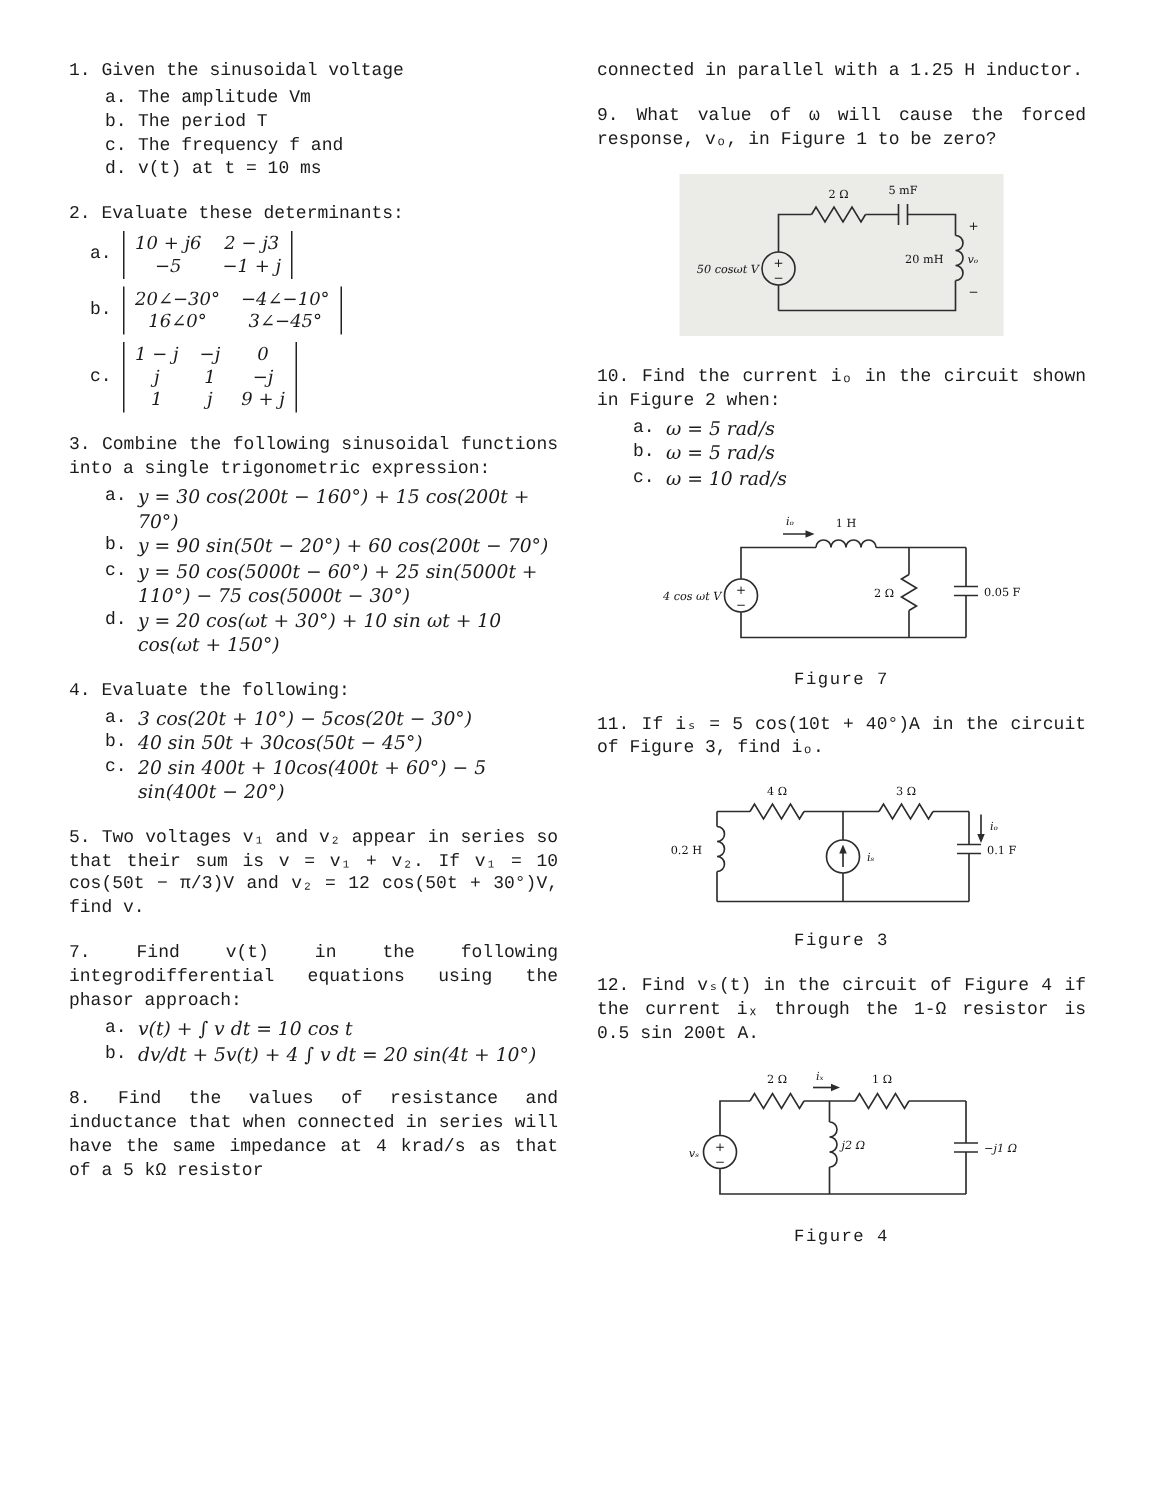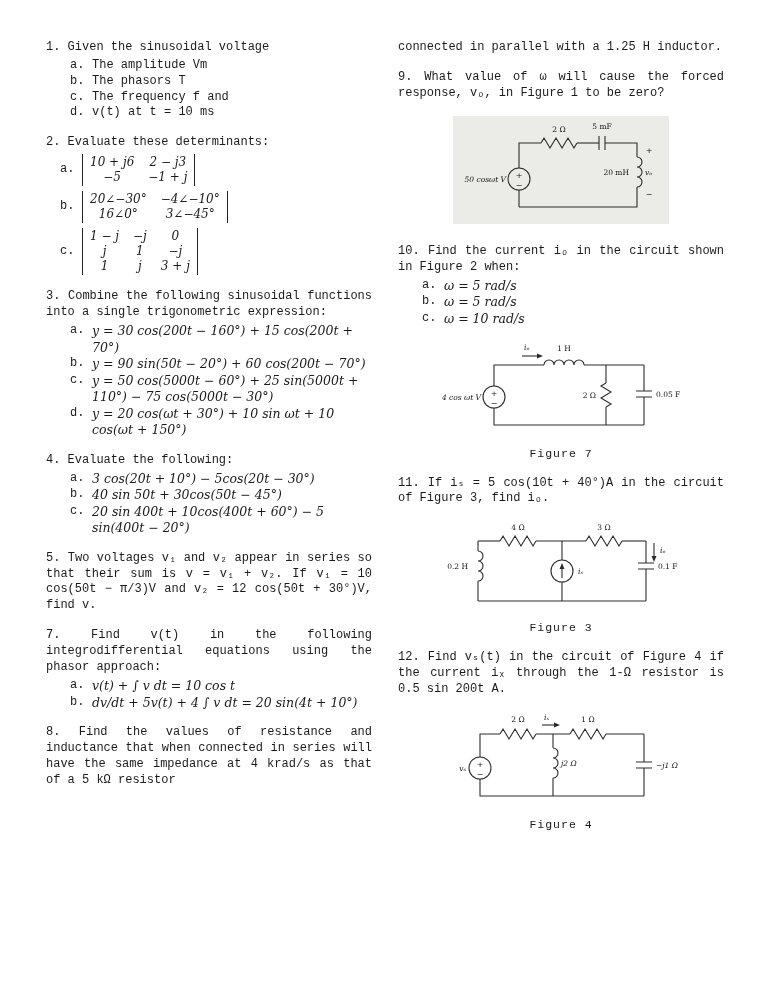--- a/index.html
+++ b/index.html
@@ -58,21 +58,21 @@
 
     <div class="block">
       <div class="para">1. Given the sinusoidal voltage</div>
       <div class="items">
         <div class="item">
             <span class="lab">a.</span>
             <span class="txt">The amplitude Vm</span>
           </div>
         <div class="item">
             <span class="lab">b.</span>
-            <span class="txt">The phasors T</span>
+            <span class="txt">The period T</span>
           </div>
         <div class="item">
             <span class="lab">c.</span>
             <span class="txt">The frequency f and</span>
           </div>
         <div class="item">
             <span class="lab">d.</span>
             <span class="txt">v(t) at t = 10 ms</span>
           </div>
       </div>
@@ -102,21 +102,21 @@
         <span class="lab">c.</span>
         <div class="matrix c3">
           <span>1 − j</span>
           <span>−j</span>
           <span>0</span>
           <span>j</span>
           <span>1</span>
           <span>−j</span>
           <span>1</span>
           <span>j</span>
-          <span>3 + j</span>
+          <span>9 + j</span>
         </div>
       </div>
     </div>
 
     <div class="block">
       <div class="para">3. Combine the following sinusoidal functions into a single trigonometric expression:</div>
       <div class="items">
         <div class="item math">
             <span class="lab">a.</span>
             <span class="txt">y = 30 cos(200t − 160°) + 15 cos(200t + 70°)</span>

